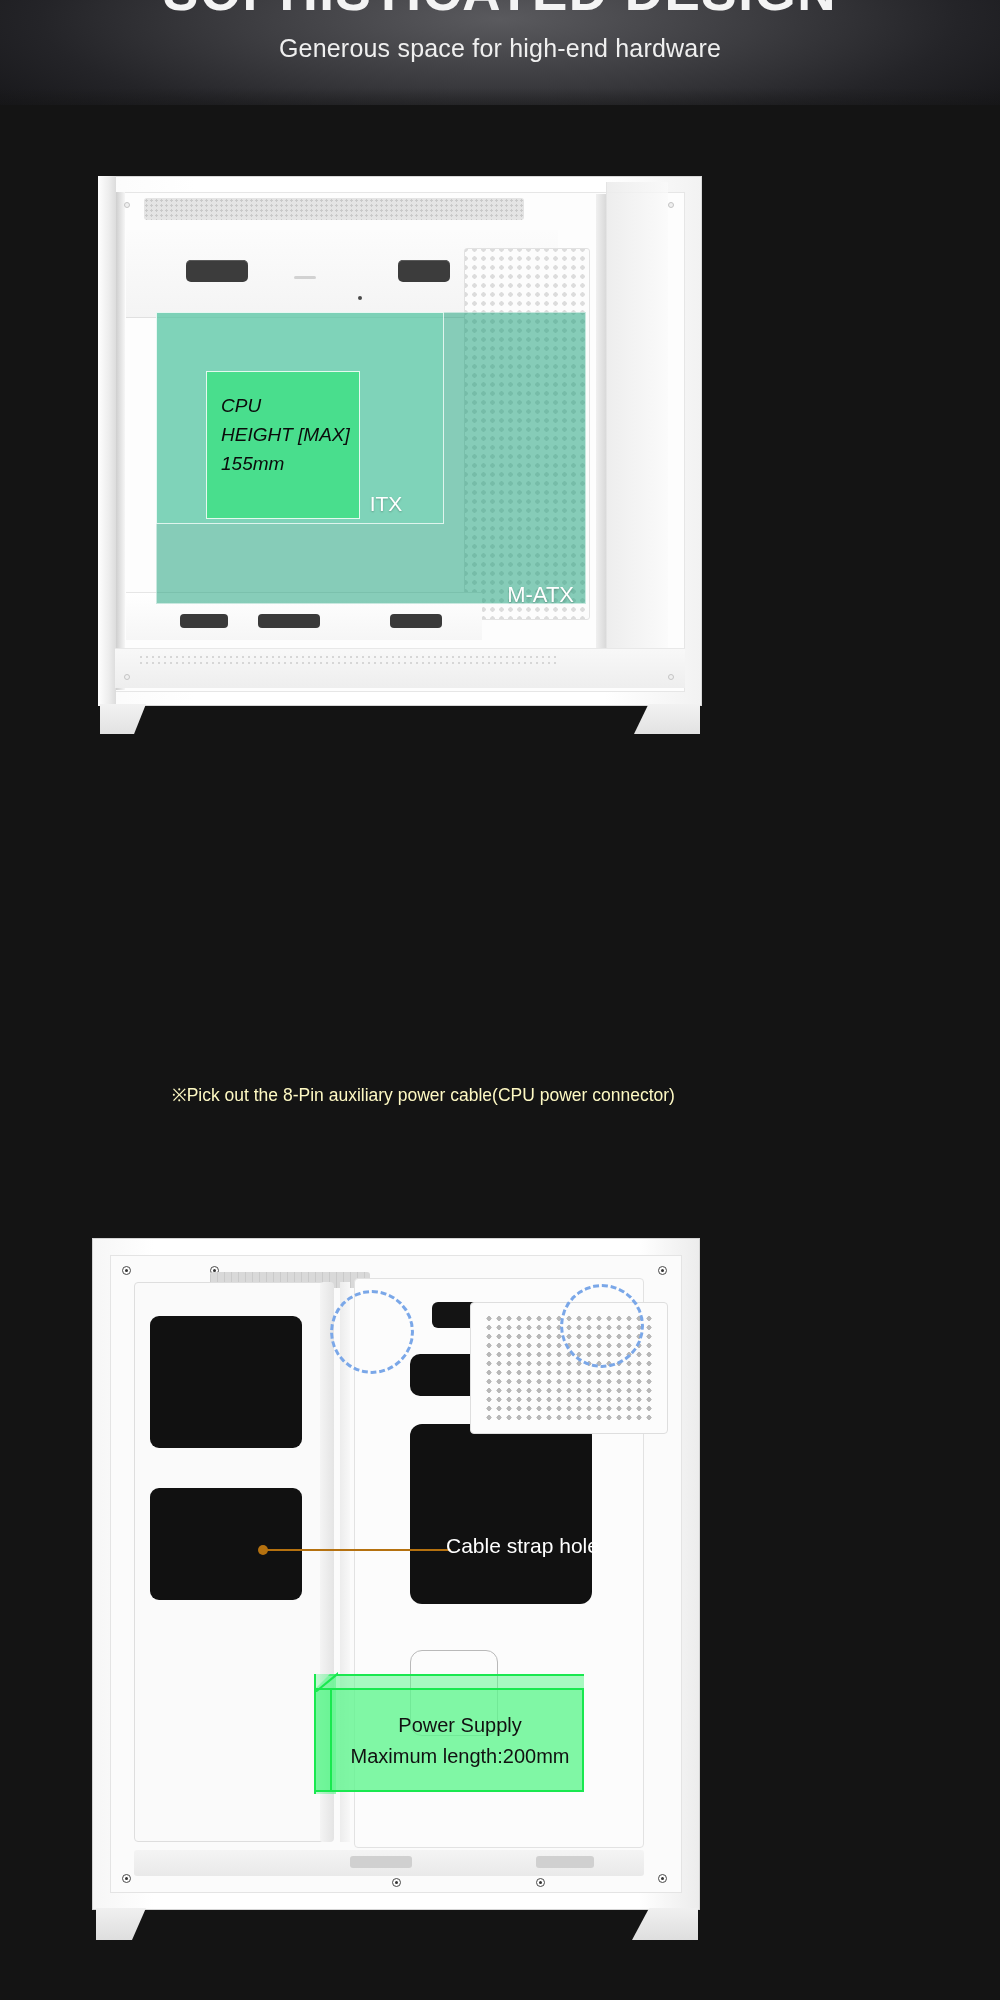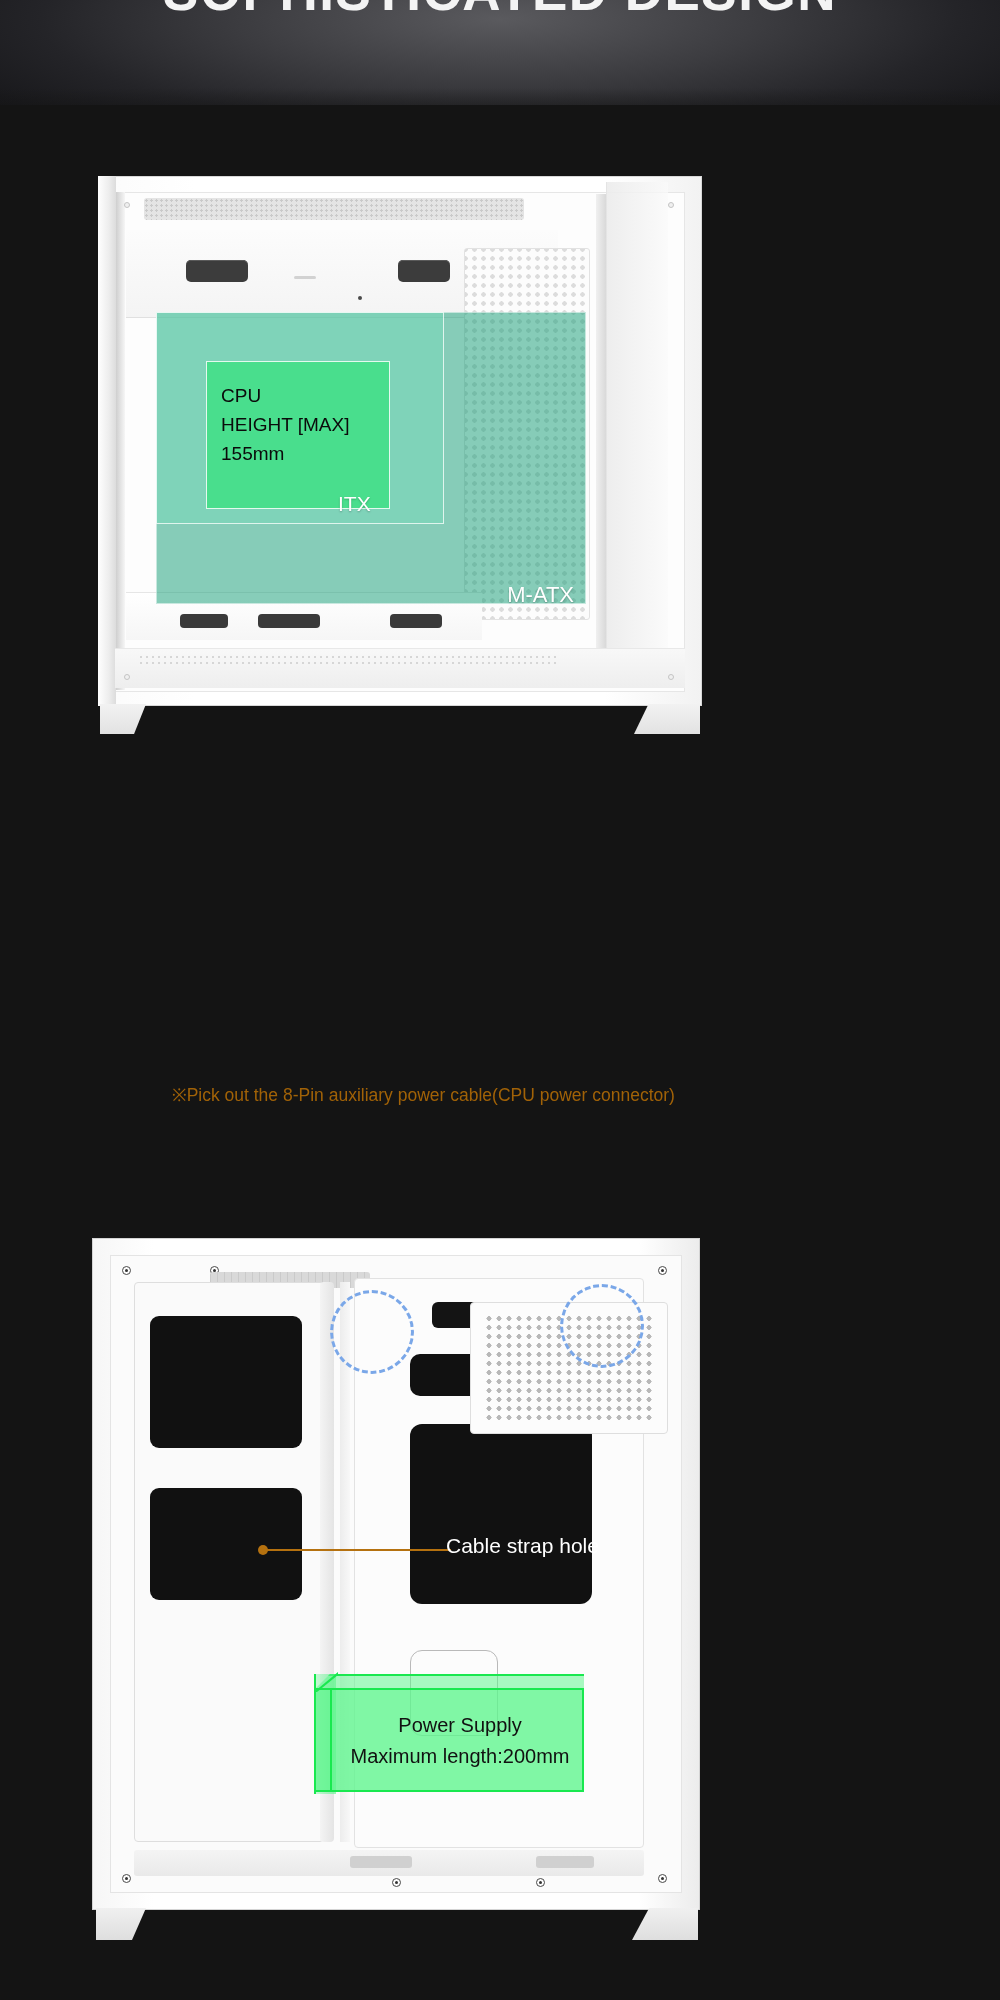--- a/index.html
+++ b/index.html
@@ -150,32 +150,33 @@
     position:absolute; left:58px; top:136px; width:430px; height:292px;
     background:rgba(24,160,120,.52);
     border:1px solid rgba(255,255,255,.55);
   }
   .ov-itx {
     position:absolute; left:58px; top:136px; width:288px; height:212px;
     background:rgba(120,220,185,.48);
     border:1px solid rgba(255,255,255,.75);
   }
   .ov-cpu {
-    position:absolute; left:108px; top:185px; width:184px; height:148px;
+    position:absolute; left:108px; top:195px; width:154px; height:148px;
     background:rgba(60,225,130,.80);
     border:1px solid rgba(255,255,255,.85);
+    font-style:italic;
   }
   .ov-cpu-text {
     position:absolute; left:14px; top:20px; width:180px;
     color:#0b0b0b; font-size:19px; line-height:1.52; font-weight:400;
     white-space:pre-line;
   }
   .ov-label-itx {
     position:absolute; left:240px; top:316px; width:96px;
-    text-align:left; color:#ffffff; font-size:21px; font-weight:400;
+    text-align:center; color:#ffffff; font-size:21px; font-weight:400;
     text-shadow:0 1px 2px rgba(0,0,0,.25);
   }
   .ov-gpu {
     position:absolute; left:58px; top:366px; width:430px; height:37px;
     background:rgba(46,110,205,.88);
     border:1px solid rgba(255,255,255,.75);
     display:flex; align-items:center;
   }
   .ov-gpu-text {
     color:#fff; font-size:17px; font-weight:bold; padding-left:24px;
@@ -183,21 +184,21 @@
   }
   .ov-label-matx {
     position:absolute; left:330px; top:406px; width:146px;
     text-align:right; color:#ffffff; font-size:22px; font-weight:400;
     text-shadow:0 1px 2px rgba(0,0,0,.25);
   }
 
   
   .note {
     position:absolute; left:172px; top:1082px; width:680px;
-    color:#a16207; font-size:17.5px; line-height:1.52;
+    color:#fef9c3; font-size:17.5px; line-height:1.52;
   }
   .note span { display:block; }
 
   
   .fig2 { position:absolute; left:92px; top:1238px; width:608px; height:712px; }
   .case2-body {
     position:absolute; left:0; top:0; width:608px; height:672px;
     background:linear-gradient(to right,#f6f6f6,#ffffff 10%,#ffffff 90%,#ececec);
     border:1px solid #d4d4d4;
   }
@@ -336,20 +337,21 @@
     display:flex; flex-direction:column; align-items:center; justify-content:center;
     gap:7px;
     color:#111; font-size:20px; line-height:1.2;
   }
 </style>
 </head>
 <body>
 
 <div class="header">
   <div class="header-title">SOPHISTICATED DESIGN</div>
+  <div class="header-sub">Generous space for high-end hardware</div>
   <div class="header-fade"></div>
 </div>
 
 <div class="stage">
 
   <div class="fig1">
     <div class="case1-body"></div>
     <div class="case1-inner"></div>
     <div class="c1-leftrail"></div>
     <div class="c1-leftrail2"></div>

